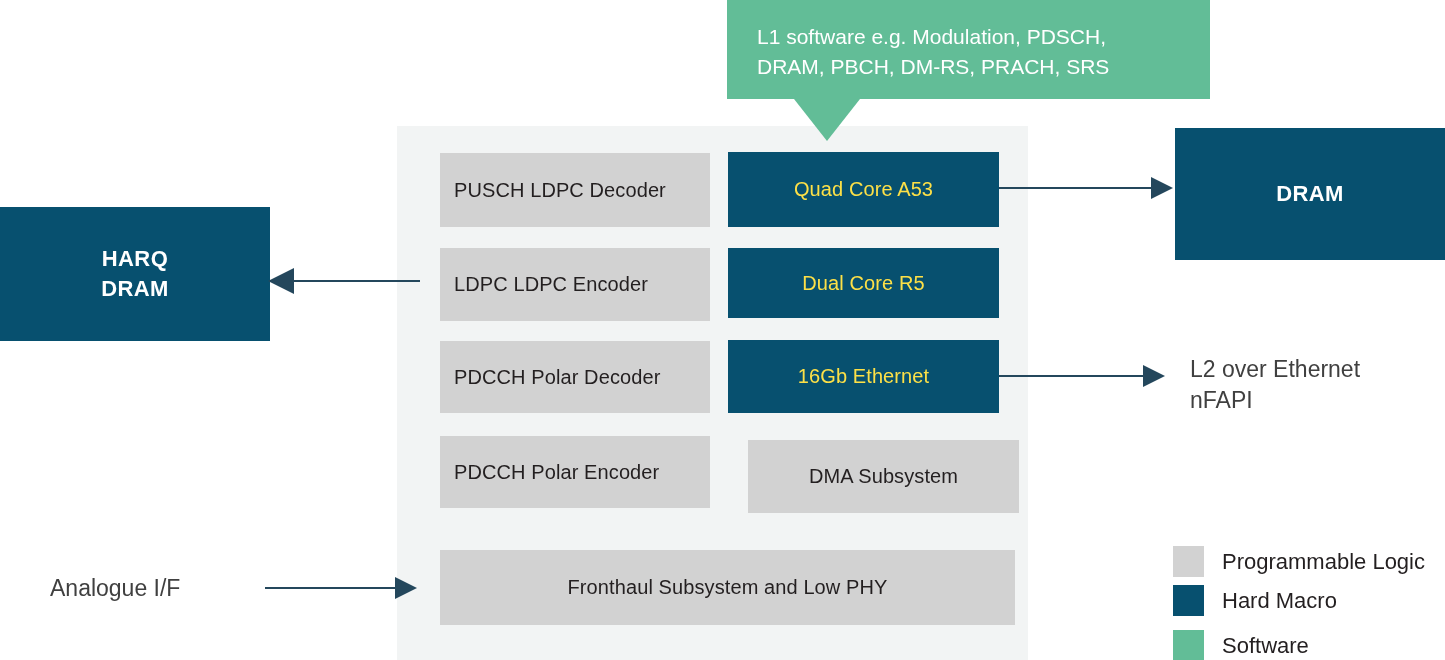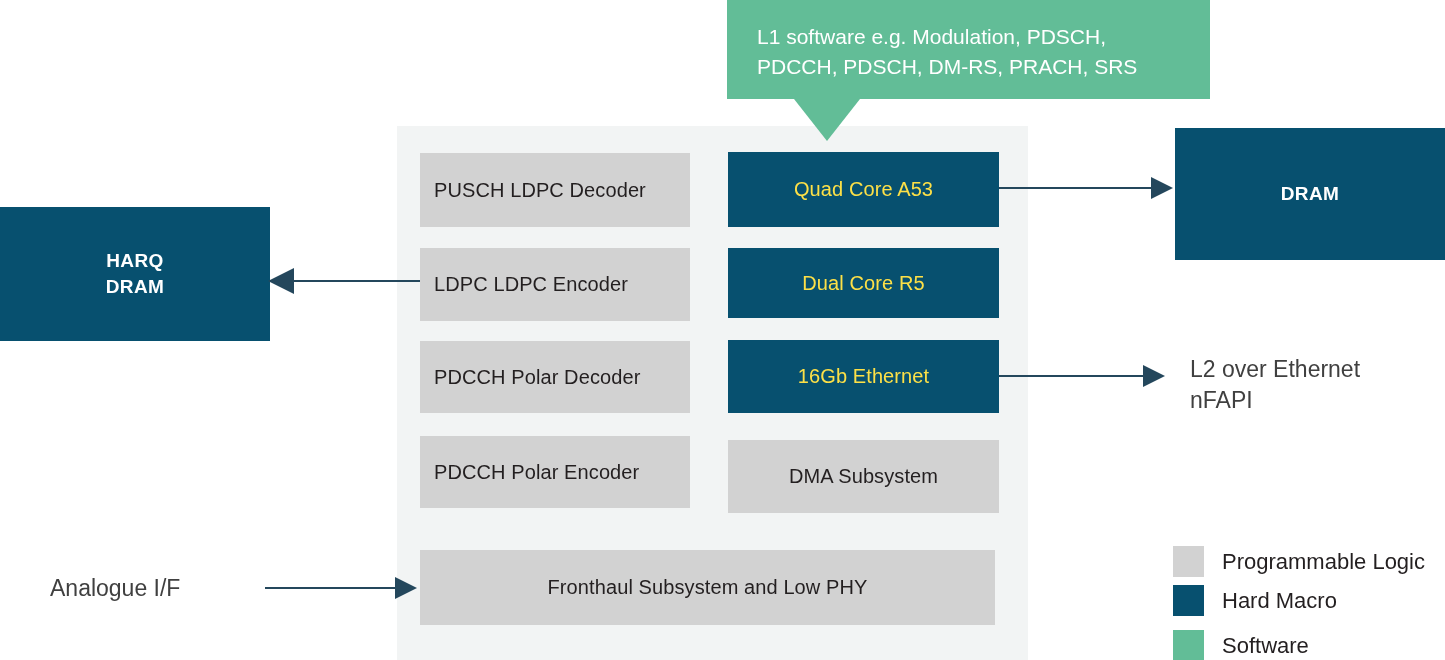--- a/index.html
+++ b/index.html
@@ -37,39 +37,40 @@
     background: #f2f4f4;
   }
 
   
   .pl {
     background: #d2d2d2;
     color: #231f20;
     font-size: 20px;
     font-weight: 400;
     letter-spacing: .1px;
+    margin-left: 20px;
   }
   .pl .box-text { padding-left: 14px; }
   .pl.center .box-text { padding-left: 0; text-align: center; }
 
   
   .hm {
     background: #07506f;
     color: #fde047;
     font-size: 20px;
     font-weight: 400;
     letter-spacing: .1px;
   }
   .hm .box-text { text-align: center; }
 
   
   .mem {
     background: #07506f;
     color: #ffffff;
-    font-size: 19px;
+    font-size: 22px;
     font-weight: 700;
     letter-spacing: .4px;
     justify-content: center;
   }
   .mem .box-text { text-align: center; line-height: 1.35; }
 
   
   .sw-callout {
     position: absolute;
     background: #62bd97;
@@ -138,21 +139,21 @@
 </style>
 </head>
 <body>
 
 <div id="canvas">
 
   <div class="panel" style="left:397px; top:126px; width:631px; height:534px;"></div>
 
   <div class="sw-callout" style="left:727px; top:0px; width:483px; height:99px;">
     <span class="box-text">L1 software e.g. Modulation, PDSCH,
-PDCCH, PDSCH, DM-RS, PRACH, SRS</span>
+DRAM, PBCH, DM-RS, PRACH, SRS</span>
   </div>
   <div class="sw-tail" style="left:794px; top:99px;"></div>
 
   <div class="box pl" style="left:420px; top:153px; width:270px; height:74px;">
     <span class="box-text">PUSCH LDPC Decoder</span>
   </div>
 
   <div class="box pl" style="left:420px; top:248px; width:270px; height:73px;">
     <span class="box-text">LDPC LDPC Encoder</span>
   </div>

